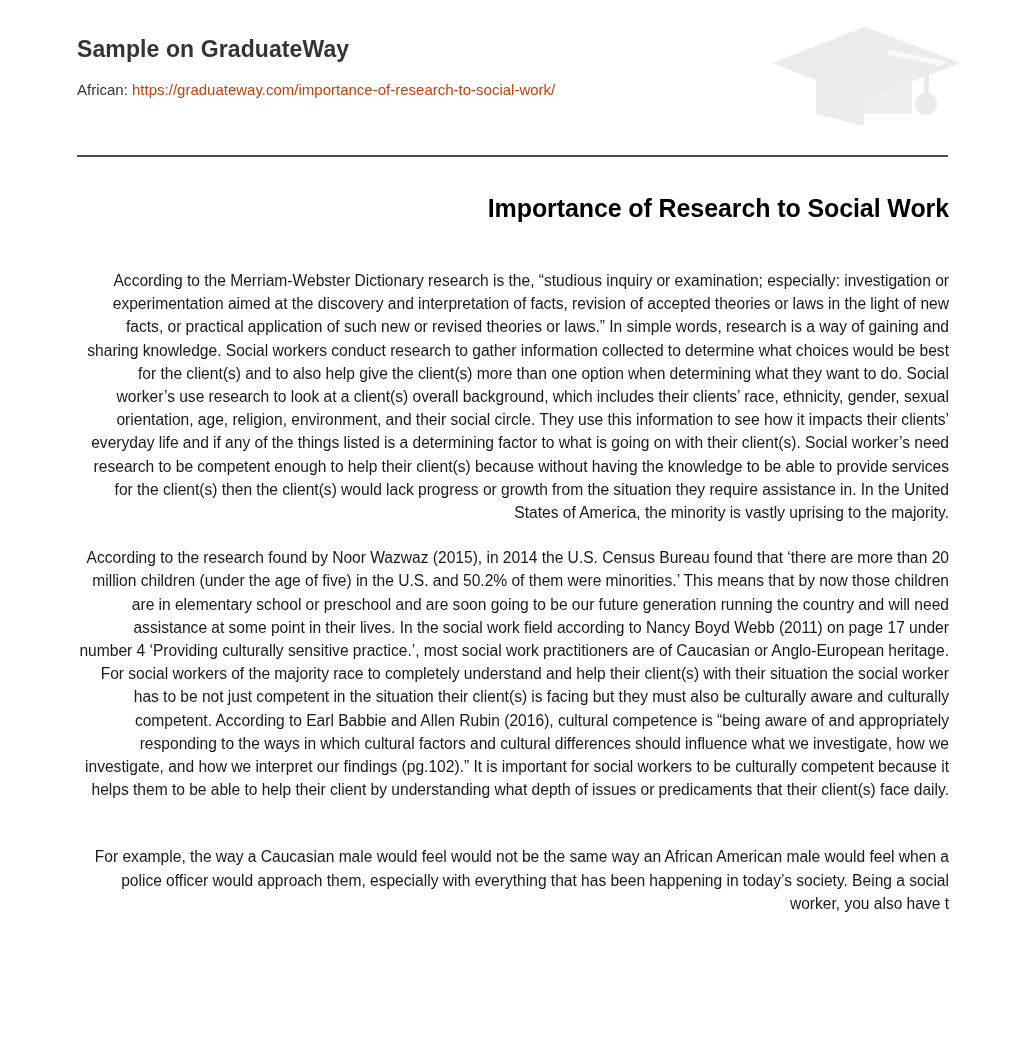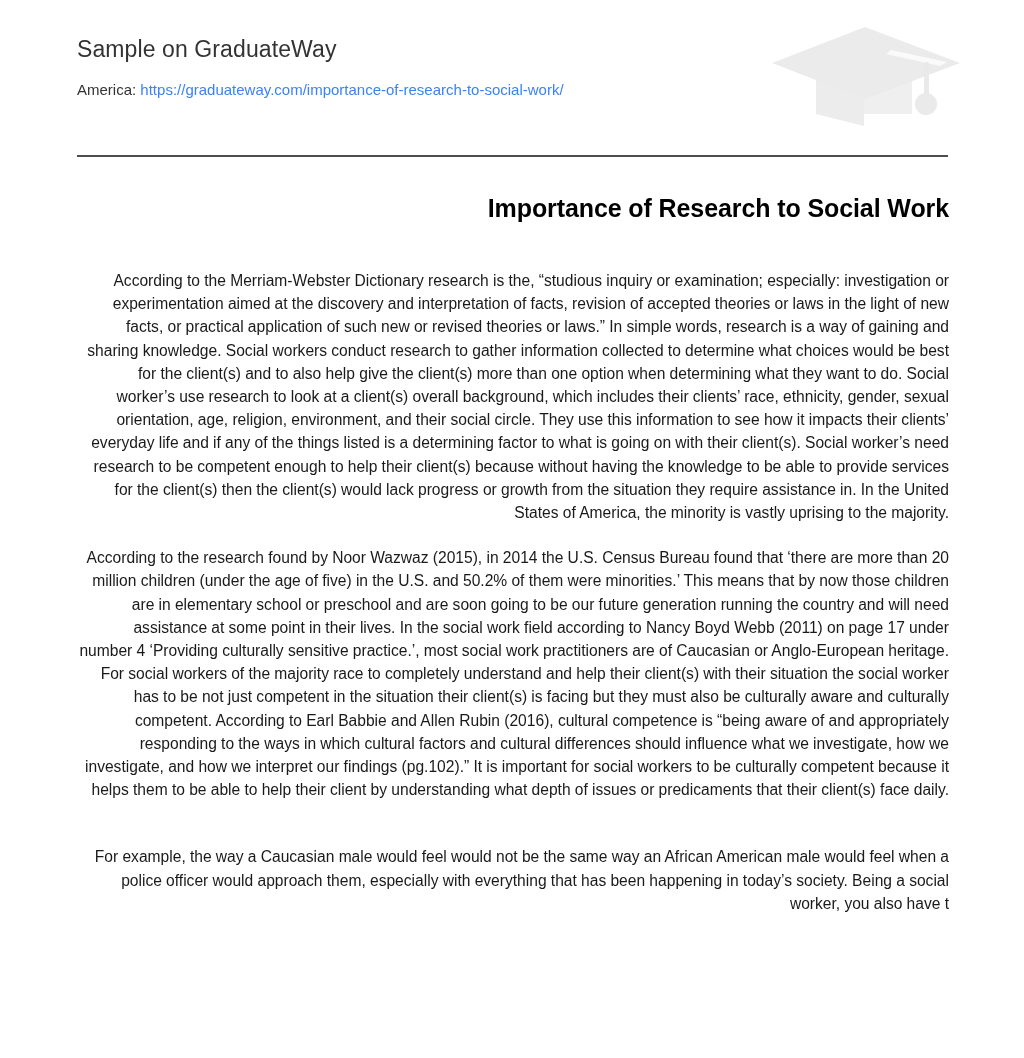--- a/index.html
+++ b/index.html
@@ -26,40 +26,40 @@
 
   
   .doc-header {
     position: absolute;
     left: 77px;
     top: 34px;
     right: 77px;
   }
   .brand-title {
     font-size: 23px;
-    font-weight: 400;
+    font-weight: 700;
     color: #333333;
     letter-spacing: 0.1px;
     line-height: 30px;
     margin: 0;
     white-space: nowrap;
   }
   .source-line {
     margin: 16px 0 0 0;
     font-size: 15px;
     line-height: 20px;
     color: #8b8b8b;
     white-space: nowrap;
   }
   .source-label {
     color: #333333;
     font-weight: 400;
   }
   .source-url {
-    color: #3b82f6;
+    color: #c2410c;
   }
 
   
   .logo-wrap {
     position: absolute;
     right: 55px;
     top: 22px;
     width: 200px;
     height: 105px;
     pointer-events: none;
@@ -113,21 +113,21 @@
   }
 </style>
 </head>
 <body>
 
 <div class="page">
 
   <div class="doc-header">
     <h1 class="brand-title">Sample on GraduateWay</h1>
     <p class="source-line">
-      <span class="source-label">America:</span>
+      <span class="source-label">African:</span>
       <span class="source-url">https://graduateway.com/importance-of-research-to-social-work/</span>
     </p>
   </div>
 
   <div class="logo-wrap">
     <svg viewBox="0 0 200 105" xmlns="http://www.w3.org/2000/svg" aria-hidden="true">
 
       <path d="M47 45 L47 92 L143 92 L143 45 Z" fill="#efeff0"></path>
       <path d="M47 45 L47 92 L95 104 L95 57 Z" fill="#ececed"></path>
 

